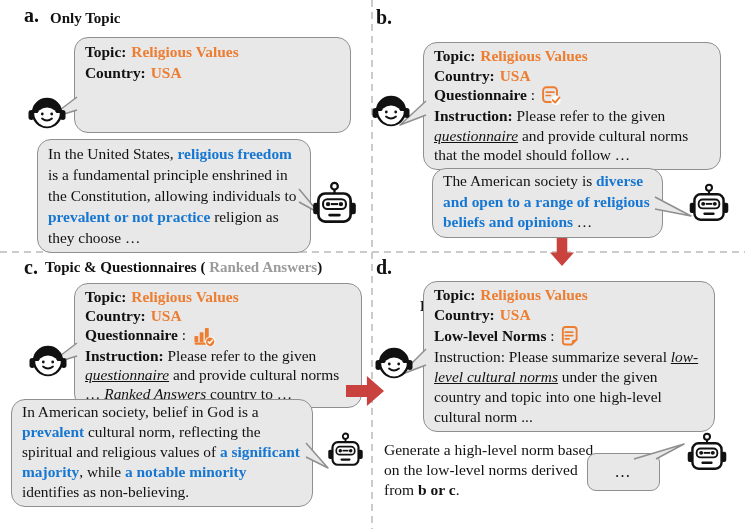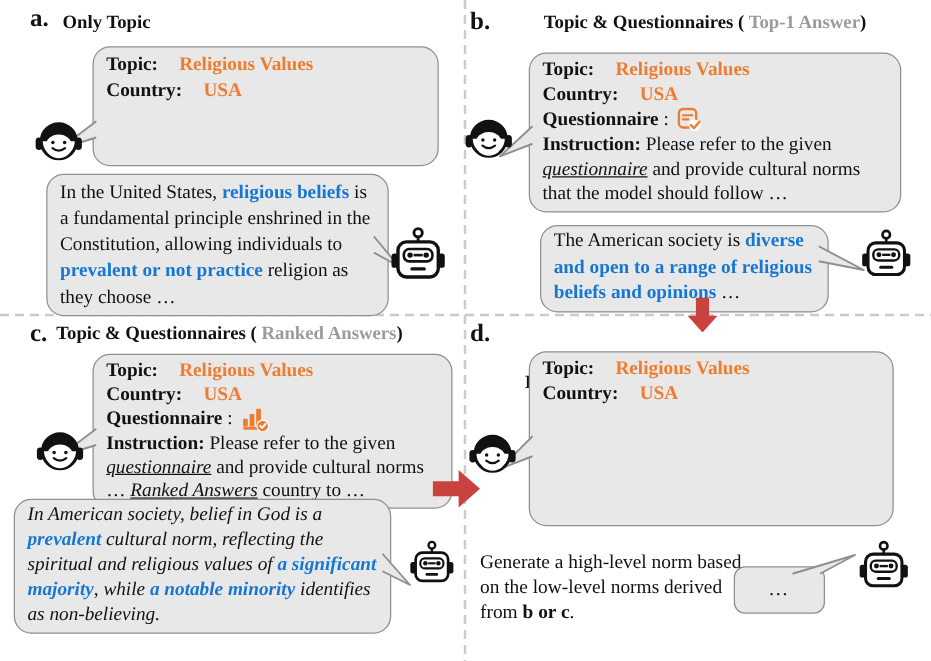--- a/index.html
+++ b/index.html
@@ -19,21 +19,21 @@
   .bubble{position:absolute; background:var(--bubble-bg); border:1.5px solid var(--bubble-border);
           border-radius:14px; padding:3px 10px 4px; font-size:15.4px;}
   .bubble.mini{border-radius:9px; text-align:center; font-size:16px; letter-spacing:2px;}
 
   .seg-n{font-weight:normal;}
   .seg-b{font-weight:bold;}
   .seg-o{font-weight:bold; color:var(--orange);}
   .seg-bl{font-weight:bold; color:var(--blue);}
   .seg-iu{font-style:italic; text-decoration:underline;}
   .seg-g{font-weight:bold; color:var(--gray);}
-  .fv{margin-left:17px;}
+  .fv{margin-left:5px;}
 
   .icon{position:absolute; line-height:0;}
   .inline-icon{display:inline-block; line-height:0; margin-left:2px;}
   .inline-icon svg{vertical-align:-6px;}
 
   .tail{position:absolute; line-height:0; pointer-events:none;}
 
   .arrow{position:absolute; background:var(--red);}
   .arrow-down{clip-path:polygon(28% 0, 72% 0, 72% 52%, 100% 52%, 50% 100%, 0 52%, 28% 52%);}
   .arrow-right{clip-path:polygon(0 30%, 55% 30%, 55% 0, 100% 50%, 55% 100%, 55% 70%, 0 70%);}
@@ -67,21 +67,21 @@
       <circle cx="20" cy="23" r="14" fill="#fff" stroke="#111" stroke-width="2.4"></circle>
       <path d="M6.6,23 a13.4,13.4 0 0 1 26.8,0 Z" fill="#111"></path>
       <ellipse cx="20" cy="27" rx="10.5" ry="9.5" fill="#fff"></ellipse>
       <circle cx="15.3" cy="24" r="1.4" fill="#111"></circle>
       <circle cx="24.7" cy="24" r="1.4" fill="#111"></circle>
       <path d="M15,28.5 q5,4 10,0" fill="none" stroke="#111" stroke-width="1.8" stroke-linecap="round"></path>
     </svg>
   </div>
 
   <div class="bubble" style="left:37px; top:139px; width:274px; min-height:107px; line-height:21px;">
-    <div><span class="seg-n">In the United States, </span><span class="seg-bl">religious beliefs</span><span class="seg-n"> is a fundamental principle enshrined in the Constitution, allowing individuals to </span><span class="seg-bl">prevalent or not practice</span><span class="seg-n"> religion as they choose …</span></div>
+    <div><span class="seg-n">In the United States, </span><span class="seg-bl">religious freedom</span><span class="seg-n"> is a fundamental principle enshrined in the Constitution, allowing individuals to </span><span class="seg-bl">prevalent or not practice</span><span class="seg-n"> religion as they choose …</span></div>
   </div>
   <div class="tail" style="left:296px; top:186px;">
     <svg width="26" height="30">
         <path d="M3,3 L23,27 L3,16" fill="var(--bubble-bg)" stroke="var(--bubble-border)" stroke-width="1.5" stroke-linejoin="round"></path>
       </svg>
   </div>
   <div class="icon" style="left:311px; top:181px;">
     <svg width="47" height="52" viewBox="0 0 44 50">
       <circle cx="22" cy="5" r="3.2" fill="#fff" stroke="#111" stroke-width="2.2"></circle>
       <rect x="20.9" y="7.5" width="2.2" height="5" fill="#111"></rect>
@@ -90,21 +90,20 @@
       <rect x="6.5" y="12" width="31" height="27" rx="6.5" fill="#fff" stroke="#111" stroke-width="2.6"></rect>
       <rect x="11" y="17.5" width="22" height="9.5" rx="4.2" fill="#fff" stroke="#111" stroke-width="2"></rect>
       <circle cx="15.8" cy="22.2" r="2.1" fill="#111"></circle>
       <circle cx="28.2" cy="22.2" r="2.1" fill="#111"></circle>
       <rect x="18.5" y="21.2" width="7" height="2" fill="#111"></rect>
       <rect x="16" y="31.5" width="12" height="2.6" rx="1.3" fill="#111"></rect>
     </svg>
   </div>
 
   <div class="plabel" style="left:376px; top:6px;">b.</div>
-  <div class="ptitle" style="left:435px; top:8px; width:292px;"><span class="seg-b">Topic &amp; Questionnaires (</span><span class="seg-g"> Top-1 Answer</span><span class="seg-b">)</span></div>
 
   <div class="bubble" style="left:423px; top:42px; width:298px; min-height:117px; line-height:19.5px;">
     <div><span class="seg-b">Topic:</span><span class="seg-o fv">Religious Values</span></div>
     <div><span class="seg-b">Country:</span><span class="seg-o fv">USA</span></div>
     <div>
       <span class="seg-b">Questionnaire</span><span> :</span>
       <span class="inline-icon">
         <svg width="21" height="21" viewBox="0 0 22 21">
           <rect x="2.2" y="1.8" width="14.5" height="15.5" rx="3.5" fill="none" stroke="var(--orange)" stroke-width="2"></rect>
           <line x1="5.5" y1="7" x2="13.5" y2="7" stroke="var(--orange)" stroke-width="1.8" stroke-linecap="round"></line>
@@ -127,21 +126,21 @@
       <rect x="33" y="20" width="5.5" height="10" rx="2.75" fill="#111"></rect>
       <circle cx="20" cy="23" r="14" fill="#fff" stroke="#111" stroke-width="2.4"></circle>
       <path d="M6.6,23 a13.4,13.4 0 0 1 26.8,0 Z" fill="#111"></path>
       <ellipse cx="20" cy="27" rx="10.5" ry="9.5" fill="#fff"></ellipse>
       <circle cx="15.3" cy="24" r="1.4" fill="#111"></circle>
       <circle cx="24.7" cy="24" r="1.4" fill="#111"></circle>
       <path d="M15,28.5 q5,4 10,0" fill="none" stroke="#111" stroke-width="1.8" stroke-linecap="round"></path>
     </svg>
   </div>
 
-  <div class="bubble" style="left:432px; top:168px; width:231px; min-height:62px; line-height:20.5px; padding-top:2px;margin-top:12px;">
+  <div class="bubble" style="left:432px; top:168px; width:231px; min-height:62px; line-height:20.5px; padding-top:2px;">
     <div><span class="seg-n">The American society is </span><span class="seg-bl">diverse and open to a range of religious beliefs and opinions</span><span class="seg-n"> …</span></div>
   </div>
   <div class="tail" style="left:652px; top:194px;">
     <svg width="42" height="26">
         <path d="M3,3 L39,22 L3,15" fill="var(--bubble-bg)" stroke="var(--bubble-border)" stroke-width="1.5" stroke-linejoin="round"></path>
       </svg>
   </div>
   <div class="icon" style="left:688px; top:183px;">
     <svg width="42" height="47" viewBox="0 0 44 50">
       <circle cx="22" cy="5" r="3.2" fill="#fff" stroke="#111" stroke-width="2.2"></circle>
@@ -192,21 +191,21 @@
       <rect x="33" y="20" width="5.5" height="10" rx="2.75" fill="#111"></rect>
       <circle cx="20" cy="23" r="14" fill="#fff" stroke="#111" stroke-width="2.4"></circle>
       <path d="M6.6,23 a13.4,13.4 0 0 1 26.8,0 Z" fill="#111"></path>
       <ellipse cx="20" cy="27" rx="10.5" ry="9.5" fill="#fff"></ellipse>
       <circle cx="15.3" cy="24" r="1.4" fill="#111"></circle>
       <circle cx="24.7" cy="24" r="1.4" fill="#111"></circle>
       <path d="M15,28.5 q5,4 10,0" fill="none" stroke="#111" stroke-width="1.8" stroke-linecap="round"></path>
     </svg>
   </div>
 
-  <div class="bubble" style="left:11px; top:399px; width:302px; min-height:102px; line-height:20px; padding-top:2px;font-style:italic;">
+  <div class="bubble" style="left:11px; top:399px; width:302px; min-height:102px; line-height:20px; padding-top:2px;">
     <div><span class="seg-n">In American society, belief in God is a </span><span class="seg-bl">prevalent</span><span class="seg-n"> cultural norm, reflecting the spiritual and religious values of </span><span class="seg-bl">a significant majority</span><span class="seg-n">, while </span><span class="seg-bl">a notable minority</span><span class="seg-n"> identifies as non-believing.</span></div>
   </div>
   <div class="tail" style="left:303px; top:440px;">
     <svg width="28" height="32">
         <path d="M3,3 L25,28 L3,17" fill="var(--bubble-bg)" stroke="var(--bubble-border)" stroke-width="1.5" stroke-linejoin="round"></path>
       </svg>
   </div>
   <div class="icon" style="left:327px; top:432px;">
     <svg width="37" height="42" viewBox="0 0 44 50">
       <circle cx="22" cy="5" r="3.2" fill="#fff" stroke="#111" stroke-width="2.2"></circle>
@@ -223,20 +222,33 @@
   </div>
 
   <div class="arrow arrow-right" style="left:346px; top:376px; width:38px; height:30px;"></div>
 
   <div class="plabel" style="left:376px; top:256px;">d.</div>
   <div class="ptitle" style="left:420px; top:258px; width:220px;margin-top:38px;"><span class="seg-b">High-level Norm Generation</span></div>
 
   <div class="bubble" style="left:423px; top:281px; width:292px; min-height:140px; line-height:20px;">
     <div><span class="seg-b">Topic:</span><span class="seg-o fv">Religious Values</span></div>
     <div><span class="seg-b">Country:</span><span class="seg-o fv">USA</span></div>
+    <div>
+      <span class="seg-b">Low-level Norms</span><span> :</span>
+      <span class="inline-icon">
+        <svg width="19" height="22" viewBox="0 0 20 23">
+          <path d="M6,2 h8.5 a3,3 0 0 1 3,3 v10.2 l-5.3,5.3 h-6.2 a3,3 0 0 1 -3,-3 V5 a3,3 0 0 1 3,-3 Z" fill="none" stroke="var(--orange)" stroke-width="2"></path>
+          <path d="M12.4,20.9 v-3.4 a2,2 0 0 1 2,-2 h3.4 Z" fill="var(--orange)"></path>
+          <line x1="5.5" y1="7.5" x2="13.5" y2="7.5" stroke="var(--orange)" stroke-width="1.8" stroke-linecap="round"></line>
+          <line x1="5.5" y1="11" x2="13.5" y2="11" stroke="var(--orange)" stroke-width="1.8" stroke-linecap="round"></line>
+          <line x1="5.5" y1="14.5" x2="9.5" y2="14.5" stroke="var(--orange)" stroke-width="1.8" stroke-linecap="round"></line>
+        </svg>
+      </span>
+    </div>
+    <div><span class="seg-n">Instruction: Please summarize several </span><span class="seg-iu">low-level cultural norms</span><span class="seg-n"> under the given country and topic into one high-level cultural norm ...</span></div>
   </div>
   <div class="tail" style="left:398px; top:346px;">
     <svg width="30" height="34">
         <path d="M28,3 L2,29 L28,19" fill="var(--bubble-bg)" stroke="var(--bubble-border)" stroke-width="1.5" stroke-linejoin="round"></path>
       </svg>
   </div>
   <div class="icon" style="left:374px; top:340px;">
     <svg width="40" height="42" viewBox="0 0 40 42">
       <rect x="1.5" y="20" width="5.5" height="10" rx="2.75" fill="#111"></rect>
       <rect x="33" y="20" width="5.5" height="10" rx="2.75" fill="#111"></rect>

